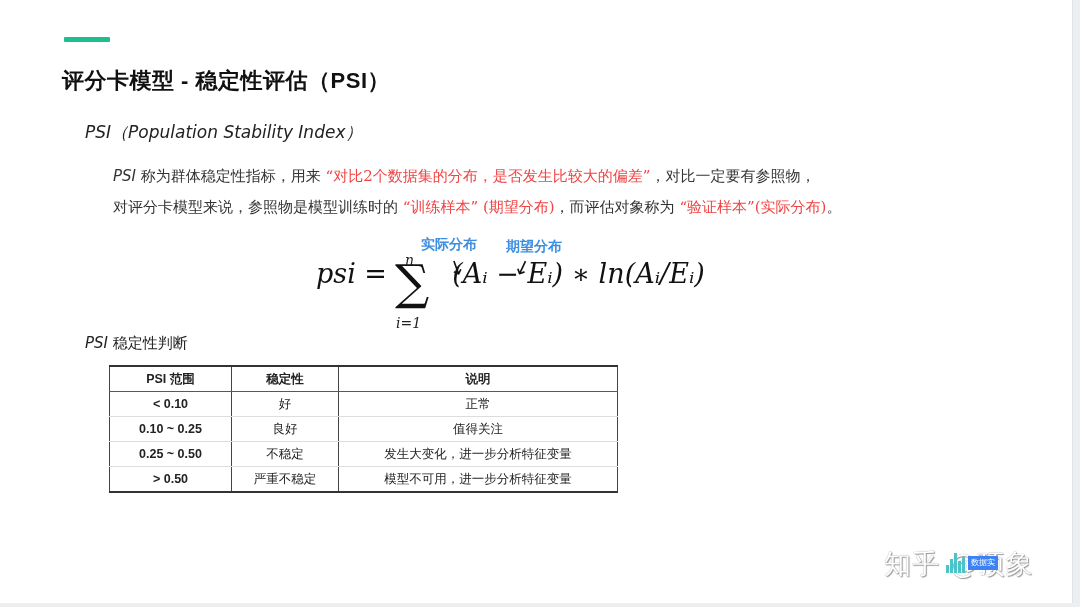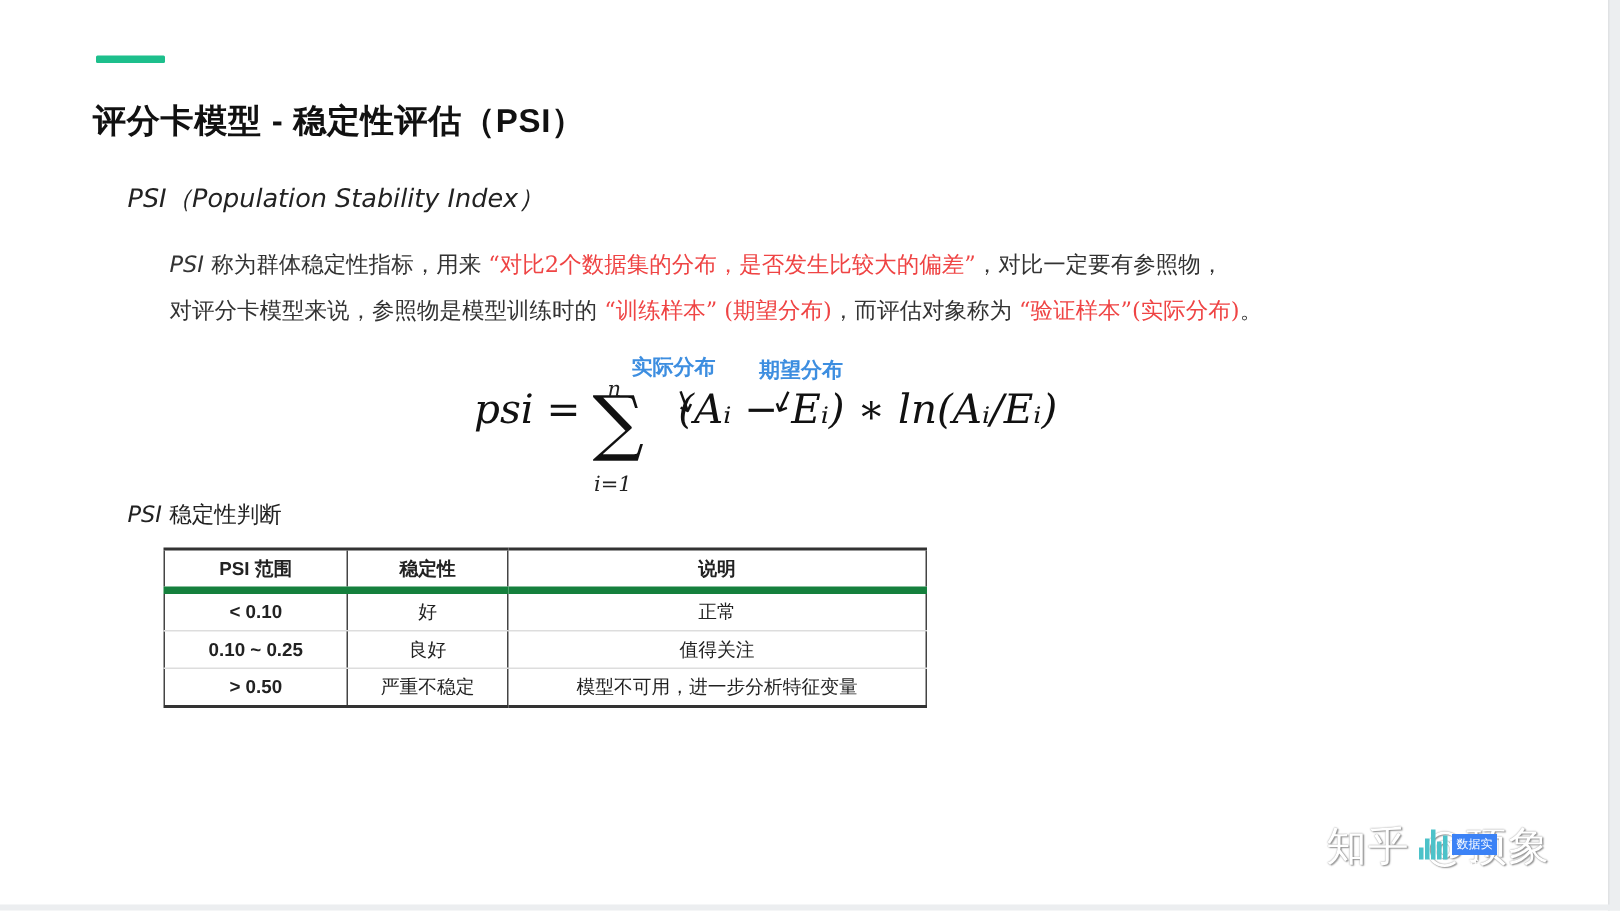--- a/index.html
+++ b/index.html
@@ -22,21 +22,21 @@
   .formula { position:absolute; left:316px; top:258px; font-family:"DejaVu Serif","Liberation Serif",serif;
              font-size:27px; font-style:italic; color:#111; white-space:nowrap; }
   .sum { position:absolute; left:395px; top:258px; font-family:"DejaVu Serif",serif; font-size:48px; color:#111; line-height:1; }
   .sum-top { position:absolute; left:405px; top:252px; font-size:14px; font-style:italic; font-family:"DejaVu Serif",serif; }
   .sum-bot { position:absolute; left:396px; top:315px; font-size:14px; font-style:italic; font-family:"DejaVu Serif",serif; }
   .section2 { position:absolute; left:85px; top:334px; font-size:15px; color:#222; font-family:"DejaVu Serif",serif; }
   .section2 .psi { font-style:italic; font-family:"DejaVu Sans",sans-serif; }
   table.psi-table { position:absolute; left:109px; top:365px; border-collapse:collapse; font-size:12.5px;
                     font-family:"Liberation Sans","DejaVu Sans",sans-serif; color:#222; }
   table.psi-table th, table.psi-table td { text-align:center; height:24px; padding:0; border-left:1px solid #444; border-right:1px solid #444; }
-  table.psi-table th { font-weight:bold; border-top:2px solid #333; border-bottom:5px solid #15803d; }
+  table.psi-table th { font-weight:bold; border-top:2px solid #333; border-bottom:1px solid #15803d; }
   table.psi-table td { border-bottom:1px solid #ddd; }
   table.psi-table tr:last-child td { border-bottom:2px solid #333; }
   table.psi-table td.range { font-weight:bold; }
   .watermark { position:absolute; left:884px; top:546px; font-size:27px; color:#fff; font-family:"DejaVu Sans",sans-serif;
                text-shadow: 0 0 1px #888, 1px 1px 1px #999; letter-spacing:1px; }
   .wm-logo { position:absolute; left:946px; top:553px; width:52px; height:20px; }
   .wm-bar { position:absolute; bottom:0; width:3px; background:#4cc2c9; }
   .wm-box { position:absolute; left:22px; top:3px; width:30px; height:14px; background:#3b82f6; color:#fff; font-size:8px; text-align:center; line-height:14px; }
 </style>
 </head>
@@ -88,20 +88,25 @@
       <td class="range">&lt; 0.10</td>
       <td>好</td>
       <td>正常</td>
     </tr>
     <tr>
       <td class="range">0.10 ~ 0.25</td>
       <td>良好</td>
       <td>值得关注</td>
     </tr>
     <tr>
+      <td class="range">0.25 ~ 0.50</td>
+      <td>不稳定</td>
+      <td>发生大变化，进一步分析特征变量</td>
+    </tr>
+    <tr>
       <td class="range">&gt; 0.50</td>
       <td>严重不稳定</td>
       <td>模型不可用，进一步分析特征变量</td>
     </tr>
   </tbody>
 </table>
 
 <div class="watermark">知乎 @顶象</div>
 <div class="wm-logo">
   <div class="wm-bar" style="left:0;height:8px;"></div>

